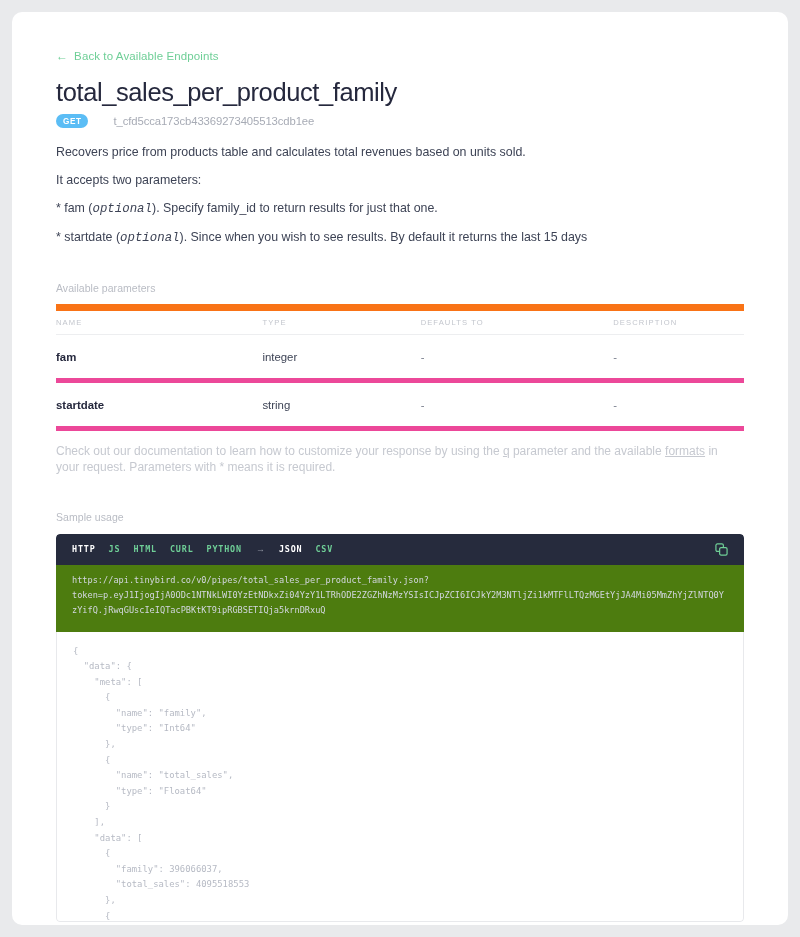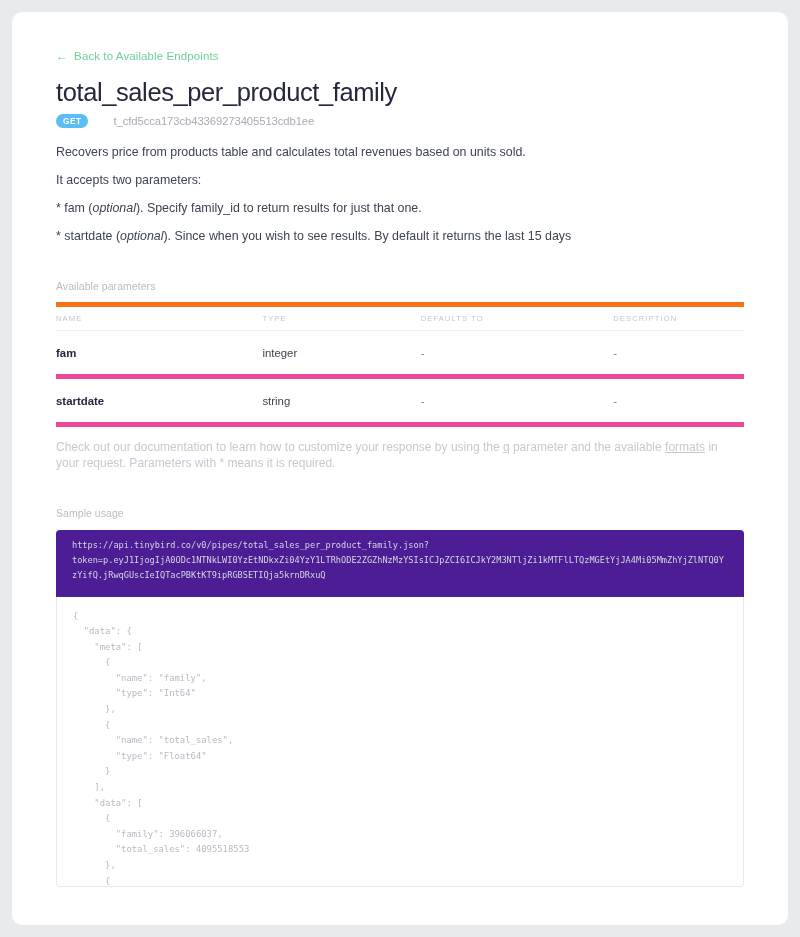--- a/index.html
+++ b/index.html
@@ -85,21 +85,21 @@
   .desc {
     margin-top: 16px;
   }
   .desc p {
     margin: 0 0 12px 0;
     font-size: 12.4px;
     color: #3d4355;
     line-height: 16px;
   }
   .desc p:last-child { margin-bottom: 4px; }
-  .desc em { font-style: italic; }
+  .desc em { font-style: italic; font-family: Liberation Mono, monospace; }
 
   
   .section-label {
     font-size: 10.5px;
     color: #b9bcc4;
     letter-spacing: 0.05px;
     margin-top: 36px;
     margin-bottom: 10px;
   }
 
@@ -108,21 +108,21 @@
     width: 100%;
     border-collapse: collapse;
   }
   table.params thead th {
     text-align: left;
     font-size: 7.6px;
     font-weight: normal;
     color: #c3c6cd;
     letter-spacing: 1.1px;
     padding: 7px 0 7px 0;
-    border-top: 5px solid #f97316;
+    border-top: 7px solid #f97316;
     border-bottom: 1px solid #edeef0;
   }
   table.params tbody td {
     font-size: 11.4px;
     color: #3d4355;
     padding: 16px 0 15px 0;
     border-bottom: 5px solid #ec4899;
     vertical-align: middle;
     margin-top: 46px;
   }
@@ -184,21 +184,21 @@
   }
   .copy-icon {
     width: 13px;
     height: 13px;
     position: relative;
     cursor: pointer;
   }
   .copy-icon svg { display: block; }
 
   .code-url {
-    background: #4c1d95;
+    background: #4d7c0f;
     padding: 8px 16px 14px 16px;
     font-family: "DejaVu Sans Mono", monospace;
     font-size: 8.6px;
     line-height: 15px;
     color: #d3d7e0;
     word-break: break-all;
     white-space: pre-wrap;
   }
 
   .code-body {
@@ -270,20 +270,38 @@
             <td class="dash">-</td>
           </tr>
         </tbody>
       </table>
 
       <div class="note"><span>Check out our documentation to learn how to customize your response by using the </span><a href="#">q</a><span> parameter and the available </span><a href="#">formats</a><span> in your request. Parameters with * means it is required.</span></div>
 
       <div class="section-label">Sample usage</div>
 
       <div class="code-wrap">
+        <div class="code-head">
+          <div class="tabs">
+            <span class="tab active">HTTP</span>
+            <span class="tab">JS</span>
+            <span class="tab">HTML</span>
+            <span class="tab">CURL</span>
+            <span class="tab">PYTHON</span>
+            <span class="tab-arrow">→</span>
+            <span class="tab active">JSON</span>
+            <span class="tab">CSV</span>
+          </div>
+          <div class="copy-icon">
+            <svg width="13" height="13" viewBox="0 0 14 14" fill="none">
+              <rect x="1" y="1" width="8" height="8" rx="1.5" stroke="#6fcf97" stroke-width="1.3"></rect>
+              <rect x="5" y="5" width="8" height="8" rx="1.5" stroke="#6fcf97" stroke-width="1.3" fill="#262b3d"></rect>
+            </svg>
+          </div>
+        </div>
         <div class="code-url">https://api.tinybird.co/v0/pipes/total_sales_per_product_family.json?
 token=p.eyJ1IjogIjA0ODc1NTNkLWI0YzEtNDkxZi04YzY1LTRhODE2ZGZhNzMzYSIsICJpZCI6ICJkY2M3NTljZi1kMTFlLTQzMGEtYjJA4Mi05MmZhYjZlNTQ0YzYifQ.jRwqGUscIeIQTacPBKtKT9ipRGBSETIQja5krnDRxuQ</div>
         <div class="code-body">
           <pre>{
   "data": {
     "meta": [
       {
         "name": "family",
         "type": "Int64"
       },

